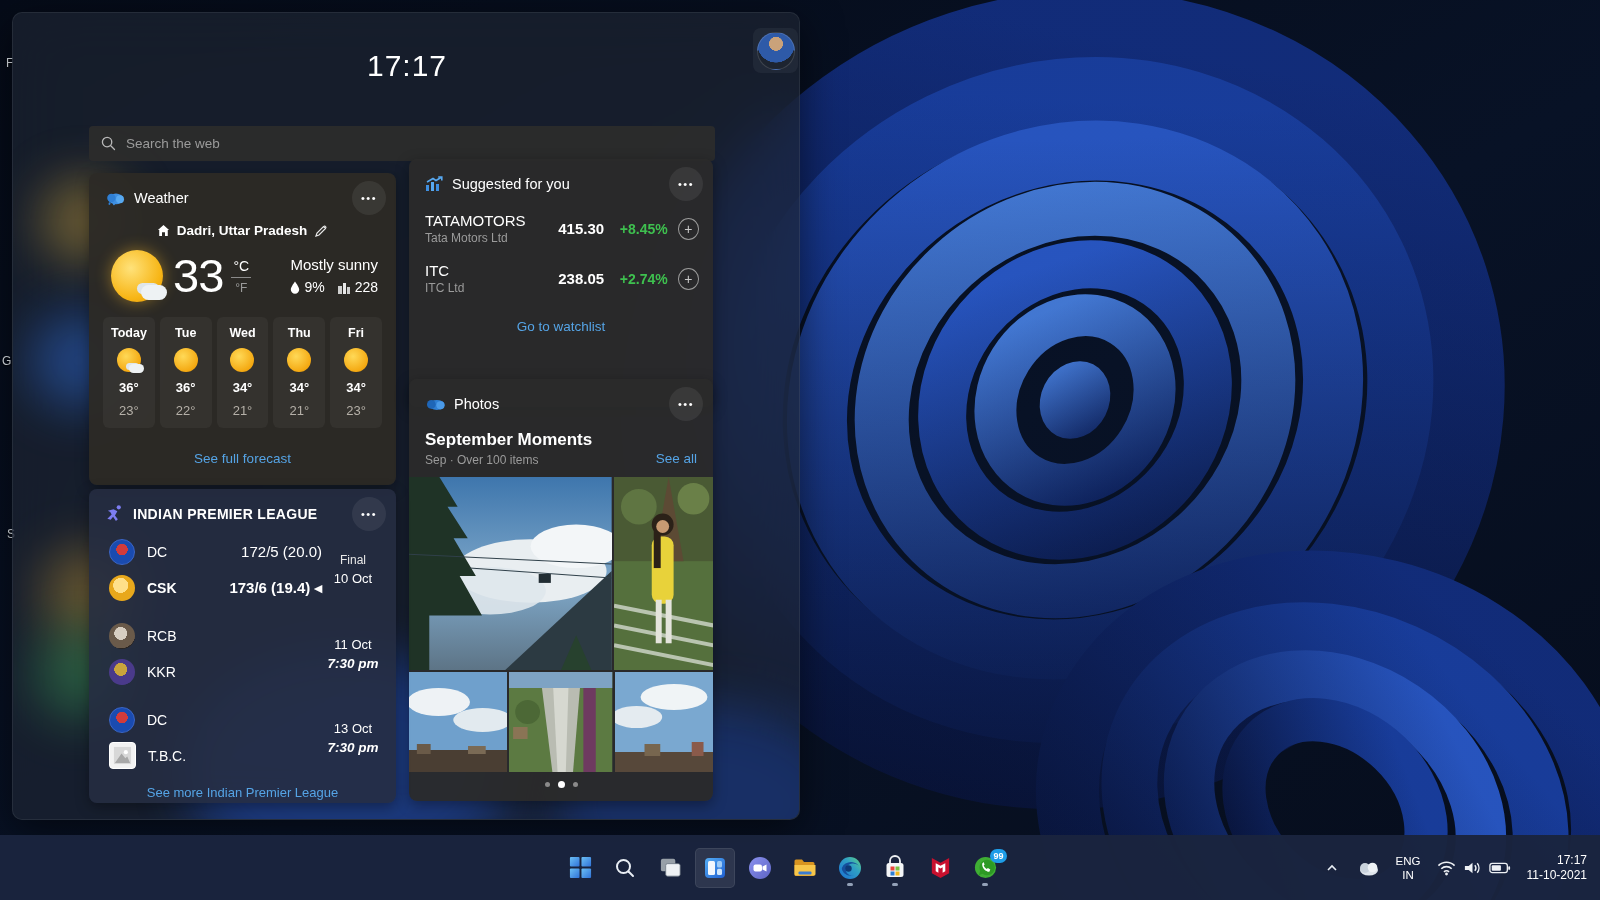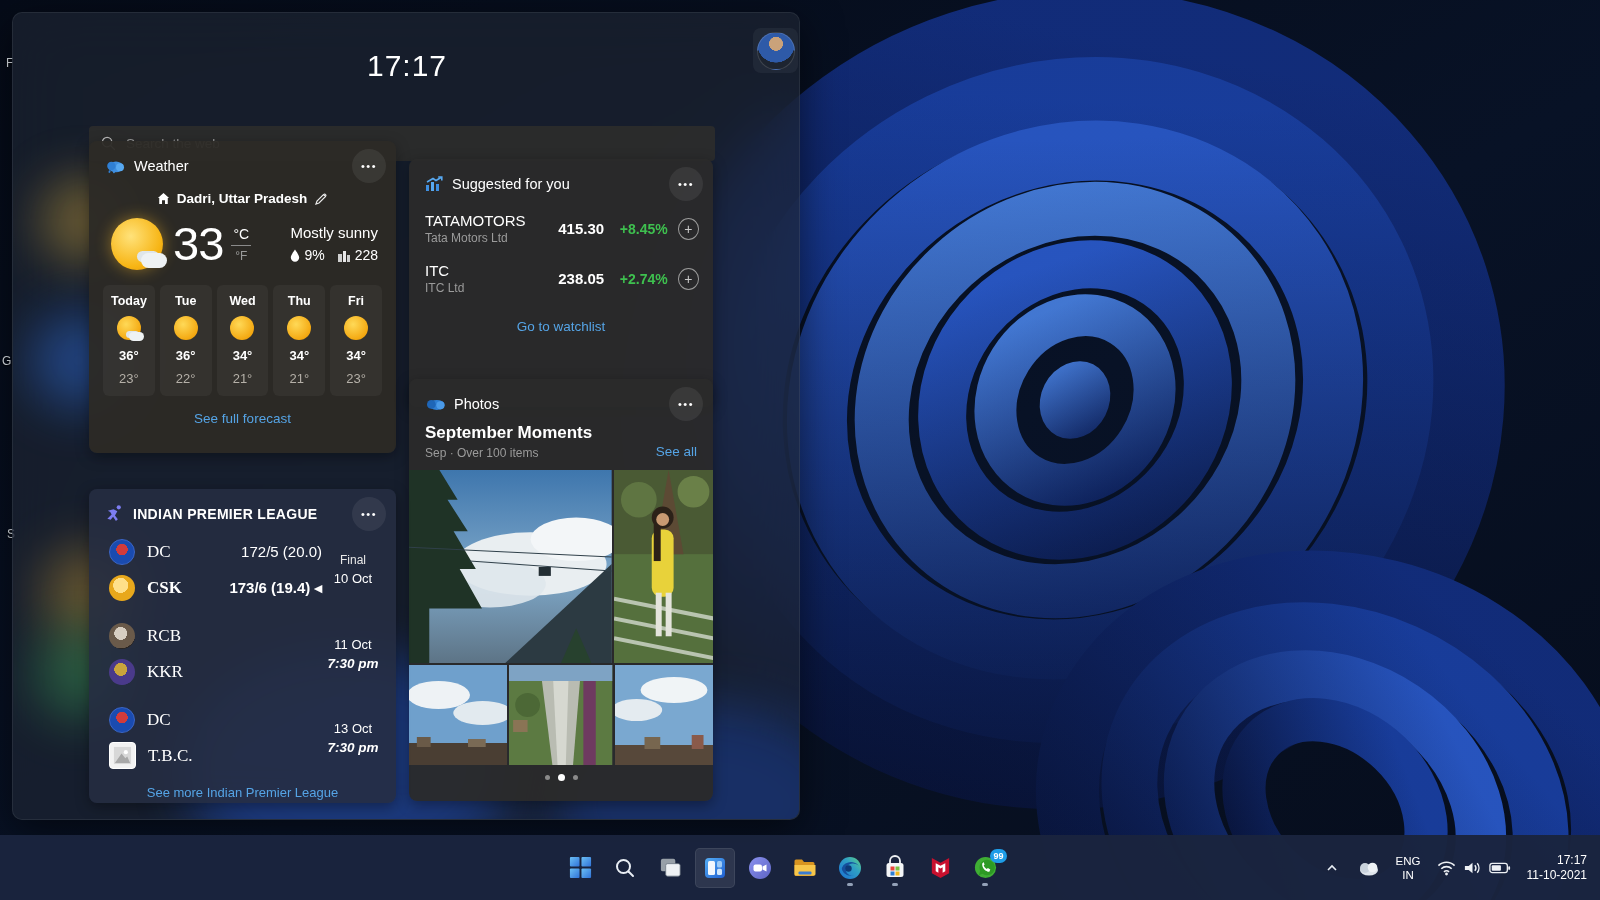--- a/index.html
+++ b/index.html
@@ -27,21 +27,21 @@
     border:1px solid rgba(255,255,255,0.15); }
 
   .search-bar { position:absolute; left:76px; top:88px; width:626px; height:35px;
     background:rgba(45,45,45,0.92); border-radius:4px; display:flex; align-items:center;
     padding:0 12px; gap:10px; cursor:text;margin-top:25px; }
   .search-bar .ph { color:#9b9b9b; font-size:13.5px; }
 
   
   .card { position:absolute; border-radius:8px; background:rgba(42,42,42,0.94);
     box-shadow:0 4px 14px rgba(0,0,0,0.35); color:#fff; }
-  .card-weather  { left:76px;  top:128px; width:307px; height:312px; background:rgba(44,42,38,0.95); }
+  .card-weather  { left:76px;  top:160px; width:307px; height:312px; background:rgba(44,42,38,0.95); }
   .card-stocks   { left:396px; top:146px; width:304px; height:248px; }
   .card-photos   { left:396px; top:366px; width:304px; height:422px; }
   .card-ipl      { left:76px;  top:476px; width:307px; height:314px; background:rgba(38,45,66,0.88); }
 
   .card-header { display:flex; align-items:center; gap:9px; padding:13px 10px 0 16px; height:36px; }
   .card-title { font-size:14px; font-weight:700; color:#fff; flex:1; white-space:nowrap; }
   .card-title.reg { font-weight:400; font-size:14.5px; }
   .menu-btn { width:34px; height:34px; border-radius:50%; border:none; background:rgba(255,255,255,0.07);
     color:#fff; font-size:11px; letter-spacing:1.5px; cursor:pointer; display:flex; align-items:center; justify-content:center; }
 
@@ -58,21 +58,21 @@
   .wx-units .f { font-size:12px; color:#9a9a9a; }
   .wx-cond { margin-left:auto; text-align:left; }
   .wx-cond .line1 { font-size:15px; }
   .wx-cond .line2 { display:flex; gap:12px; align-items:center; margin-top:6px; font-size:14px; }
   .wx-forecast { display:flex; gap:5px; padding:14px 14px 0 14px; }
   .fc-col { flex:1; background:rgba(255,255,255,0.045); border-radius:6px; padding:9px 0 10px;
     display:flex; flex-direction:column; align-items:center; gap:8px; cursor:pointer; }
   .fc-day { font-size:12.5px; font-weight:700; }
   .fc-hi { font-size:13px; font-weight:700; }
   .fc-lo { font-size:13px; color:#b5b0a8; }
-  .wx-link { text-align:center; margin-top:13px; }
+  .wx-link { text-align:center; margin-top:21px; }
 
   .sun { width:24px; height:24px; border-radius:50%;
     background:radial-gradient(circle at 38% 35%, #ffd957, #f4a912 70%, #d88c06); position:relative; }
   .sun .cl { position:absolute; right:-3px; bottom:-1px; width:15px; height:9px; border-radius:6px;
     background:#eef2f4; box-shadow:-4px -2px 0 -1px #dfe6ea; }
   .sun-big { width:52px; height:52px; border-radius:50%;
     background:radial-gradient(circle at 38% 35%, #ffe27a, #f7b515 65%, #e09207);
     box-shadow:0 0 16px rgba(255,190,40,.45); position:relative; }
   .sun-big .cl { position:absolute; right:-4px; bottom:2px; width:26px; height:15px; border-radius:10px;
     background:#eef2f4; box-shadow:-6px -4px 0 -2px #dfe6ea; }
@@ -98,21 +98,21 @@
   .ph-cell { overflow:hidden; cursor:pointer; }
   .ph-cell svg { display:block; width:100%; height:100%; }
   .ph-dots { display:flex; gap:8px; justify-content:center; align-items:center; margin-top:9px; }
   .dot { width:5px; height:5px; border-radius:50%; background:#8a8a8a; cursor:pointer; }
   .dot.active { width:7px; height:7px; background:#fff; }
 
   
   .match { display:flex; align-items:center; padding:0 12px 0 20px; margin-top:13px; }
   .match-teams { flex:1; display:flex; flex-direction:column; gap:9px; }
   .team-row { display:flex; align-items:center; gap:12px; height:27px; }
-  .team-name { font-size:17px;font-family:Liberation Serif, serif; }
+  .team-name { font-size:14px; }
   .team-name.b { font-weight:700; }
   .team-score { margin-left:auto; font-size:15px; text-align:right; }
   .team-score.b { font-weight:700; }
   .match-meta { width:62px; text-align:center; display:flex; flex-direction:column; gap:4px; }
   .meta-s { font-size:12px; color:#e8e8e8; }
   .meta-d { font-size:13px; }
   .meta-t { font-size:13.5px; font-weight:700;font-style:italic; }
   .logo { width:26px; height:26px; border-radius:50%; flex:none; }
   .logo-dc  { background:radial-gradient(circle at 50% 40%, #d23b3b 0 30%, #1a4bb0 31% 75%, #123577 76%); border:1px solid #3a66c8; }
   .logo-csk { background:radial-gradient(circle at 45% 40%, #ffe08a 0 35%, #e8a81c 36% 80%, #a8741a 81%); }
@@ -351,21 +351,21 @@
           <circle cx="7" cy="7.5" r="4.8" fill="#1e66b8"></circle>
           <circle cx="17" cy="8.5" r="4.5" fill="#4a9ae8"></circle>
         </svg>
         <span class="card-title reg">Photos</span>
         <button class="menu-btn">
           <span>•••</span>
         </button>
       </div>
 
       <div class="ph-titlerow">
-        <div style="flex:1;">
+        <div style="flex:1;margin-top:7px;">
           <div class="ph-album">September Moments</div>
           <div class="ph-sub">Sep · Over 100 items</div>
         </div>
         <span class="link" style="padding-bottom:1px;">See all</span>
       </div>
 
       <div class="ph-grid">
         <div class="ph-top">
           <div class="ph-cell" style="flex:2.04;">
             <svg viewBox="0 0 200 195" preserveAspectRatio="none">

